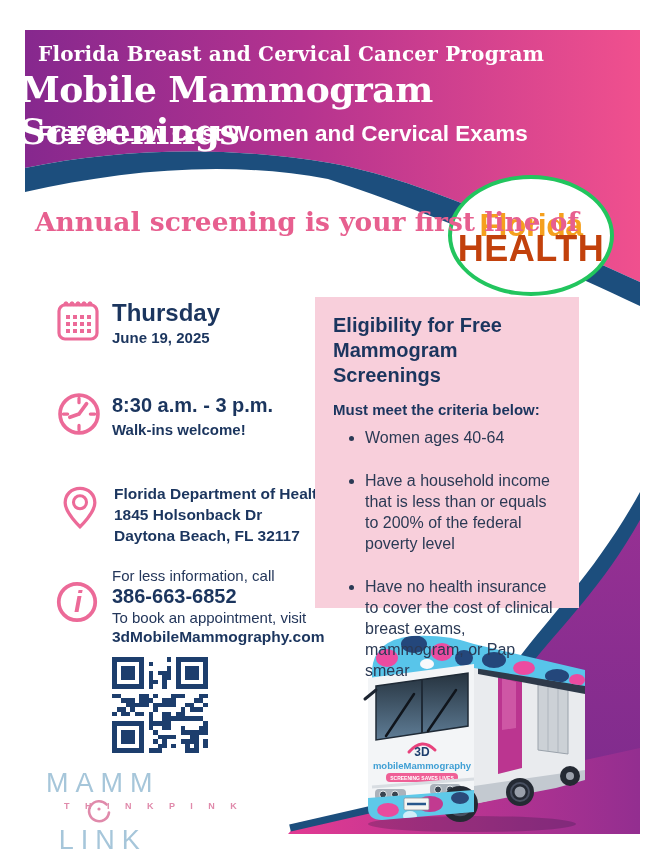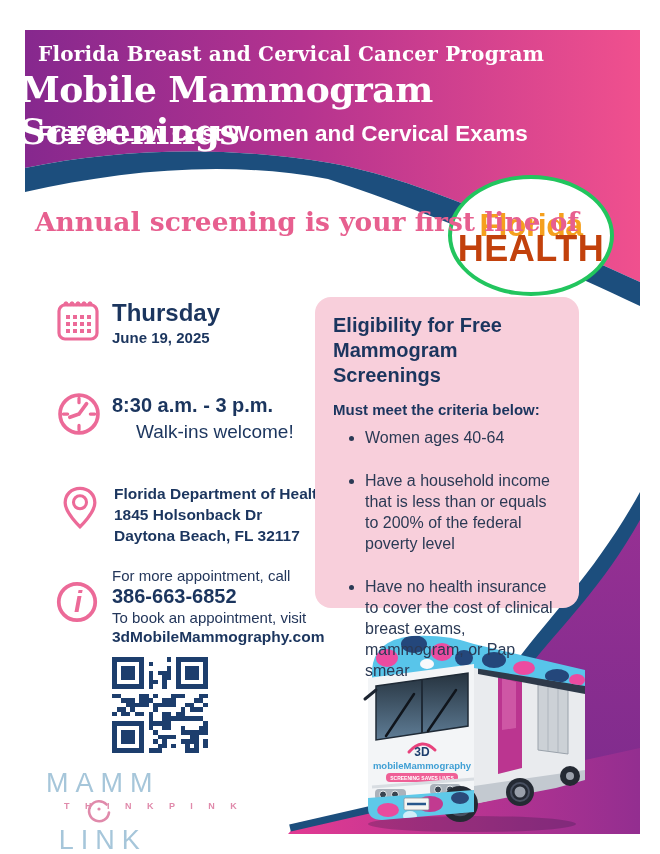--- a/index.html
+++ b/index.html
@@ -24,28 +24,28 @@
 
   
   .tagline{left:35px;top:204px;font-size:26.5px;font-weight:700;color:#e75f8f;line-height:35px;z-index:4;}
 
   
   .ic{z-index:4;}
   .row-txt{z-index:4;}
   .day{font-size:24px;font-weight:700;line-height:26px;}
   .date{font-size:15px;font-weight:700;margin-top:3px;}
   .time{font-size:20px;font-weight:700;line-height:26px;}
-  .note{font-size:19px;font-weight:400;margin-top:3px;margin-left:24px;}
+  .note{font-size:15px;font-weight:700;margin-top:3px;}
   .venue-line{font-size:15.5px;font-weight:700;line-height:21px;}
   .call-label,.book-label{font-size:15px;font-weight:400;line-height:19px;color:#23365a;}
   .phone{font-size:20px;font-weight:700;line-height:23px;}
   .website{font-size:15.5px;font-weight:700;line-height:19px;}
 
   
-  .elig-box{left:315px;top:297px;width:264px;height:311px;background:#f8cfdb;border-radius:16px;
+  .elig-box{left:315px;top:297px;width:264px;height:311px;background:#f8cfdb;border-radius:0;
             z-index:4;box-sizing:border-box;padding:16px 18px 0 18px;}
   .elig-title{font-size:20px;font-weight:700;line-height:25px;}
   .elig-crit{font-size:15px;font-weight:700;margin-top:13px;}
   .elig-list{margin:9px 0 0 0;padding-left:32px;}
   .elig-list li{font-size:16px;line-height:21px;color:#2b3a55;margin-bottom:22px;}
 
   
   .mammolink{left:46px;top:768px;display:flex;align-items:center;z-index:4;flex-direction:column;}
   .ml-word{font-size:27px;letter-spacing:7px;color:#a6c6da;font-weight:400;}
   .ml-tm{font-size:8px;color:#a6c6da;align-self:flex-start;margin-left:-4px;}
@@ -147,21 +147,21 @@
     <div class="navy venue-line">Florida Department of Health</div>
     <div class="navy venue-line">1845 Holsonback Dr</div>
     <div class="navy venue-line">Daytona Beach, FL 32117</div>
   </div>
 
   <svg class="abs ic" style="left:52px;top:577px;" width="50" height="50" viewBox="0 0 48 48">
     <circle cx="24" cy="24" r="17.5" fill="none" stroke="#ec6a98" stroke-width="3.6"></circle>
     <text x="25" y="34" text-anchor="middle" font-family="DejaVu Serif,serif" font-style="italic" font-weight="700" font-size="28" fill="#ec6a98">i</text>
   </svg>
   <div class="abs row-txt" style="left:112px;top:566px;">
-    <div class="call-label">For more appointment, call</div>
+    <div class="call-label">For less information, call</div>
     <div class="navy phone">386-663-6852</div>
     <div class="book-label">To book an appointment, visit</div>
     <div class="navy website">3dMobileMammography.com</div>
   </div>
 
   <div class="abs elig-box">
     <div class="navy elig-title">
       <div>Eligibility for Free</div>
       <div>Mammogram Screenings</div>
     </div>

